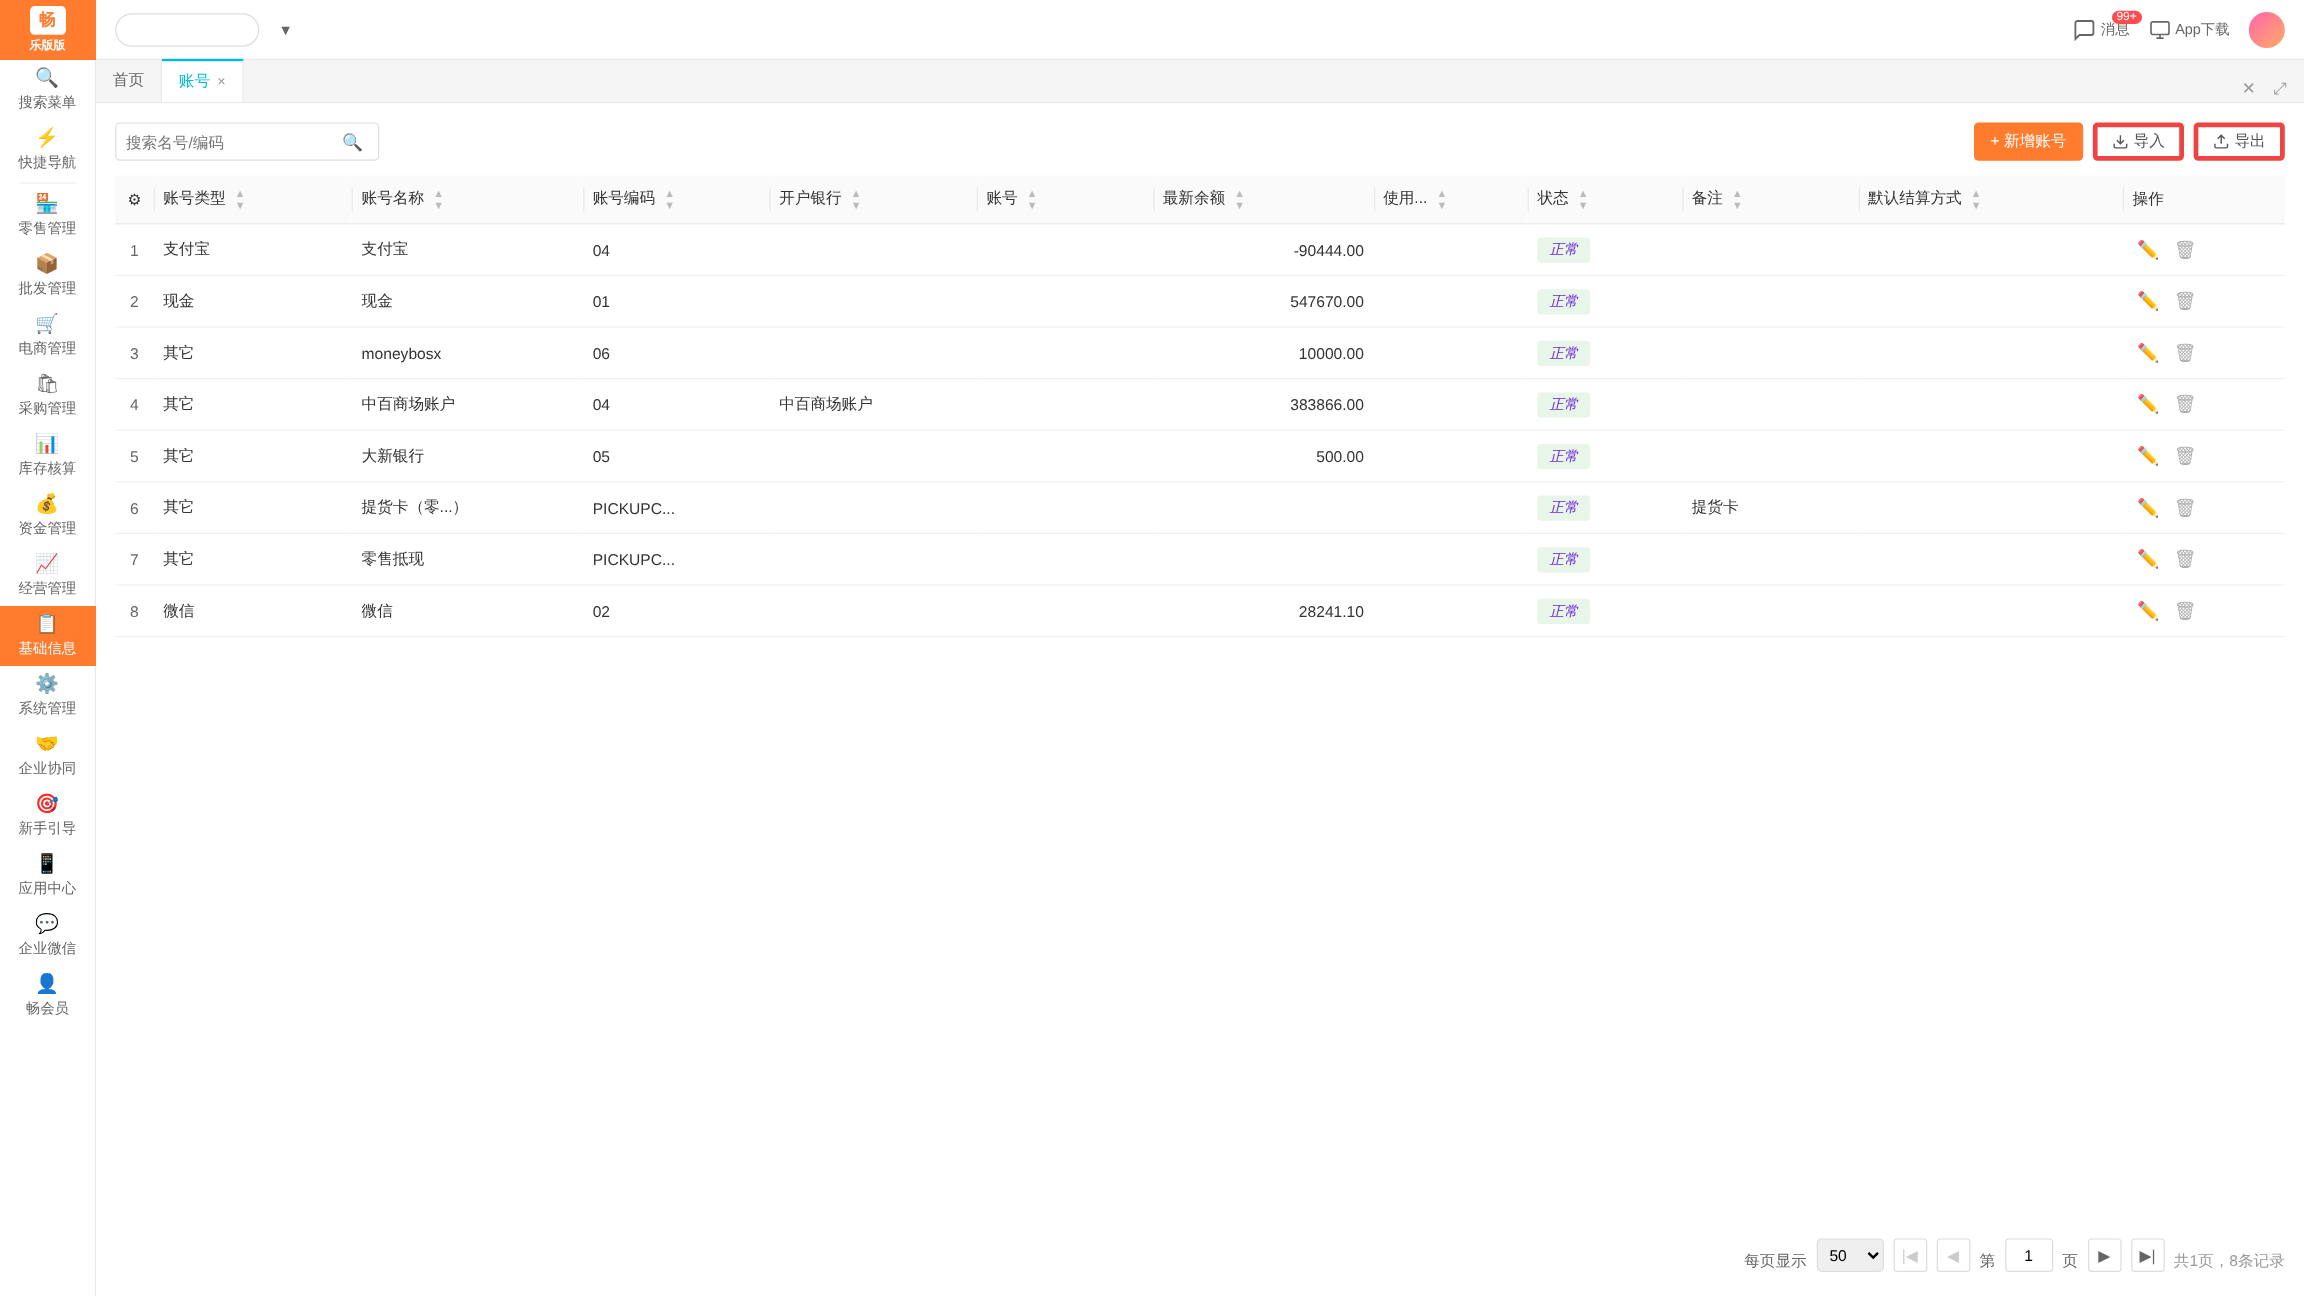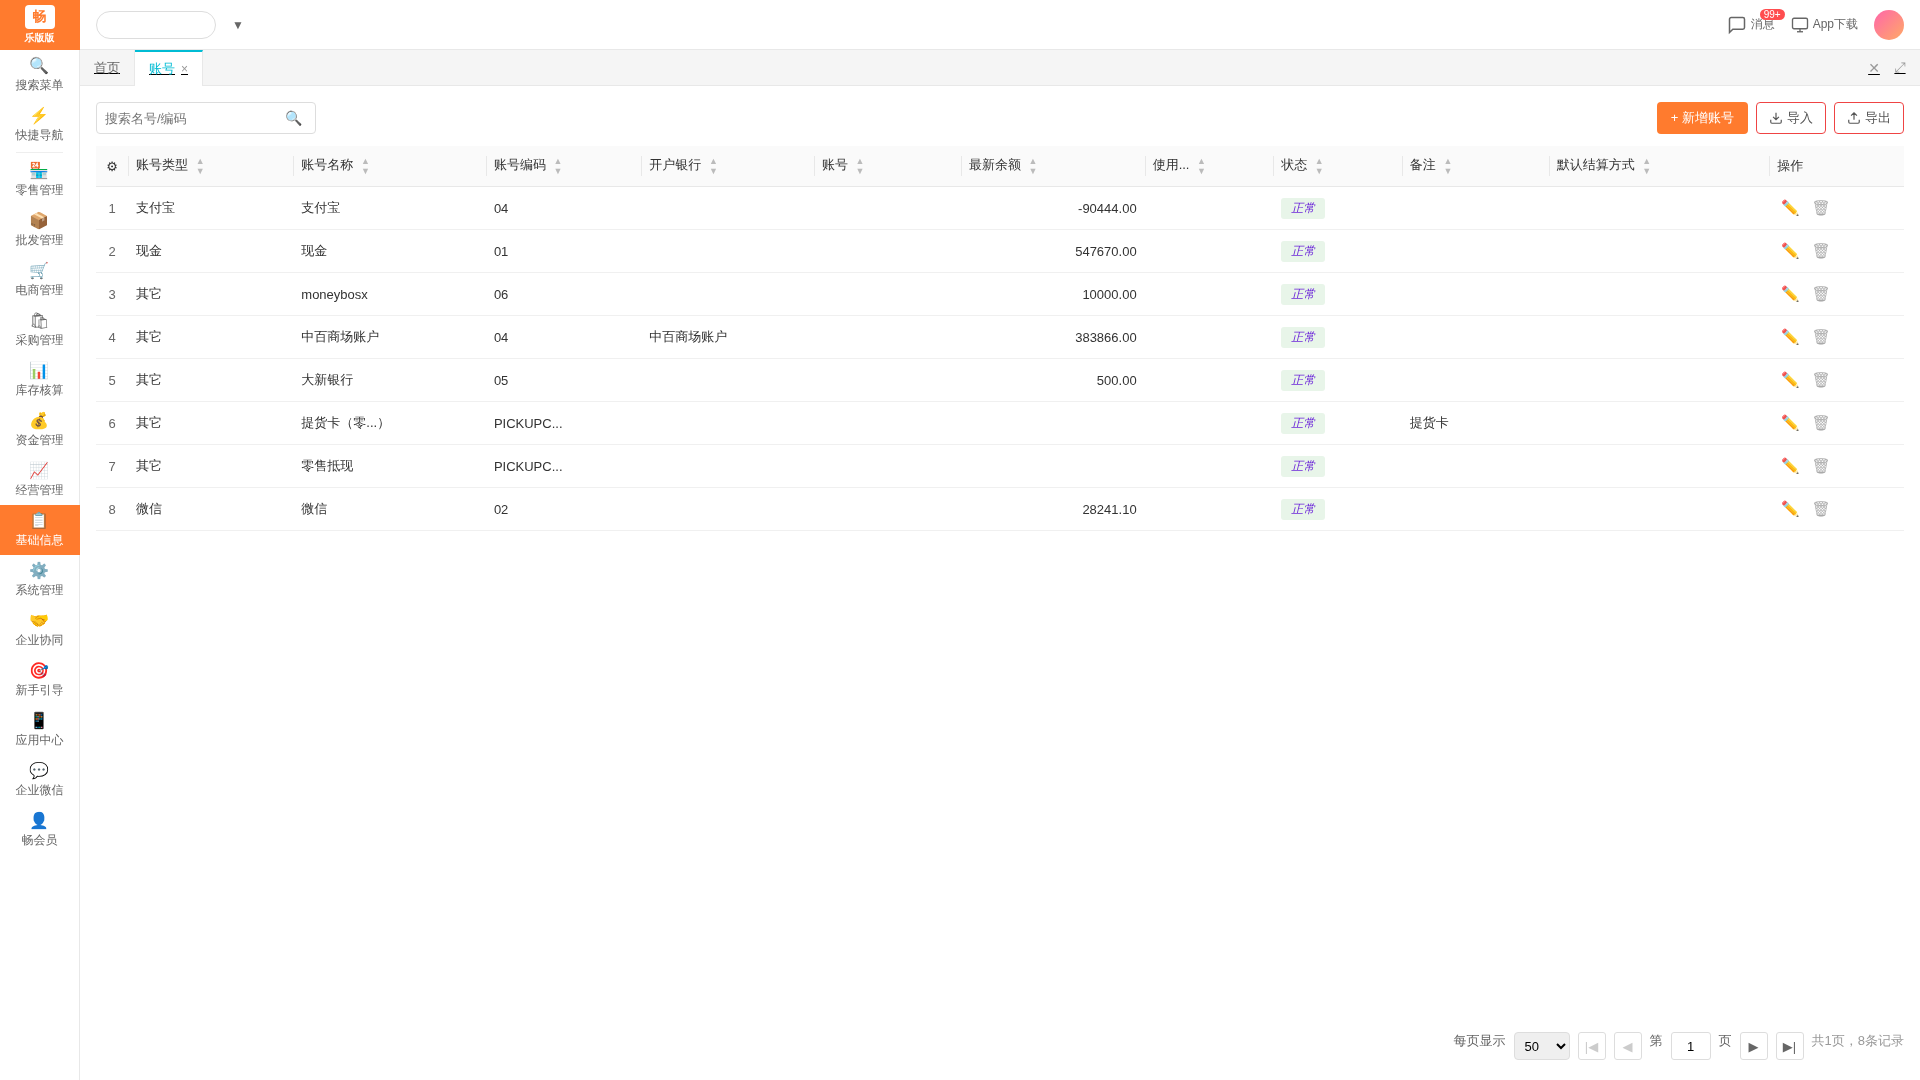--- a/index.html
+++ b/index.html
@@ -148,24 +148,23 @@
       border-radius: 50%;
       background: #ccc;
       overflow: hidden;
     }
 
     
     .tabbar {
       height: 36px;
       background: #f5f5f5;
       display: flex;
-      align-items: center;
+      align-items: flex-end;
       border-bottom: 1px solid #e8e8e8;
       padding: 0;
-      text-decoration: underline;
     }
     .tab-item {
       height: 36px;
       padding: 0 14px;
       display: flex;
       align-items: center;
       gap: 6px;
       font-size: 13px;
       cursor: pointer;
       border-right: 1px solid #e8e8e8;
@@ -251,21 +250,21 @@
       height: 32px;
       cursor: pointer;
       font-size: 13px;
       display: flex;
       align-items: center;
       gap: 4px;
     }
     .btn-secondary {
       background: #fff;
       color: #555;
-      border: 1px solid #ef4444;
+      border: 4px solid #ef4444;
       border-radius: 4px;
       padding: 0 12px;
       height: 32px;
       cursor: pointer;
       font-size: 13px;
       display: flex;
       align-items: center;
       gap: 4px;
     }
 
@@ -334,21 +333,21 @@
       border: none;
       cursor: pointer;
       color: #aaa;
       font-size: 15px;
       padding: 2px 4px;
     }
 
     
     .pagination-bar {
       display: flex;
-      align-items: flex-start;
+      align-items: flex-end;
       justify-content: flex-end;
       gap: 8px;
       padding: 12px 0 4px 0;
       margin-top: auto;
       color: #666;
       font-size: 13px;
     }
     .per-page-select {
       border: 1px solid #ddd;
       border-radius: 4px;

